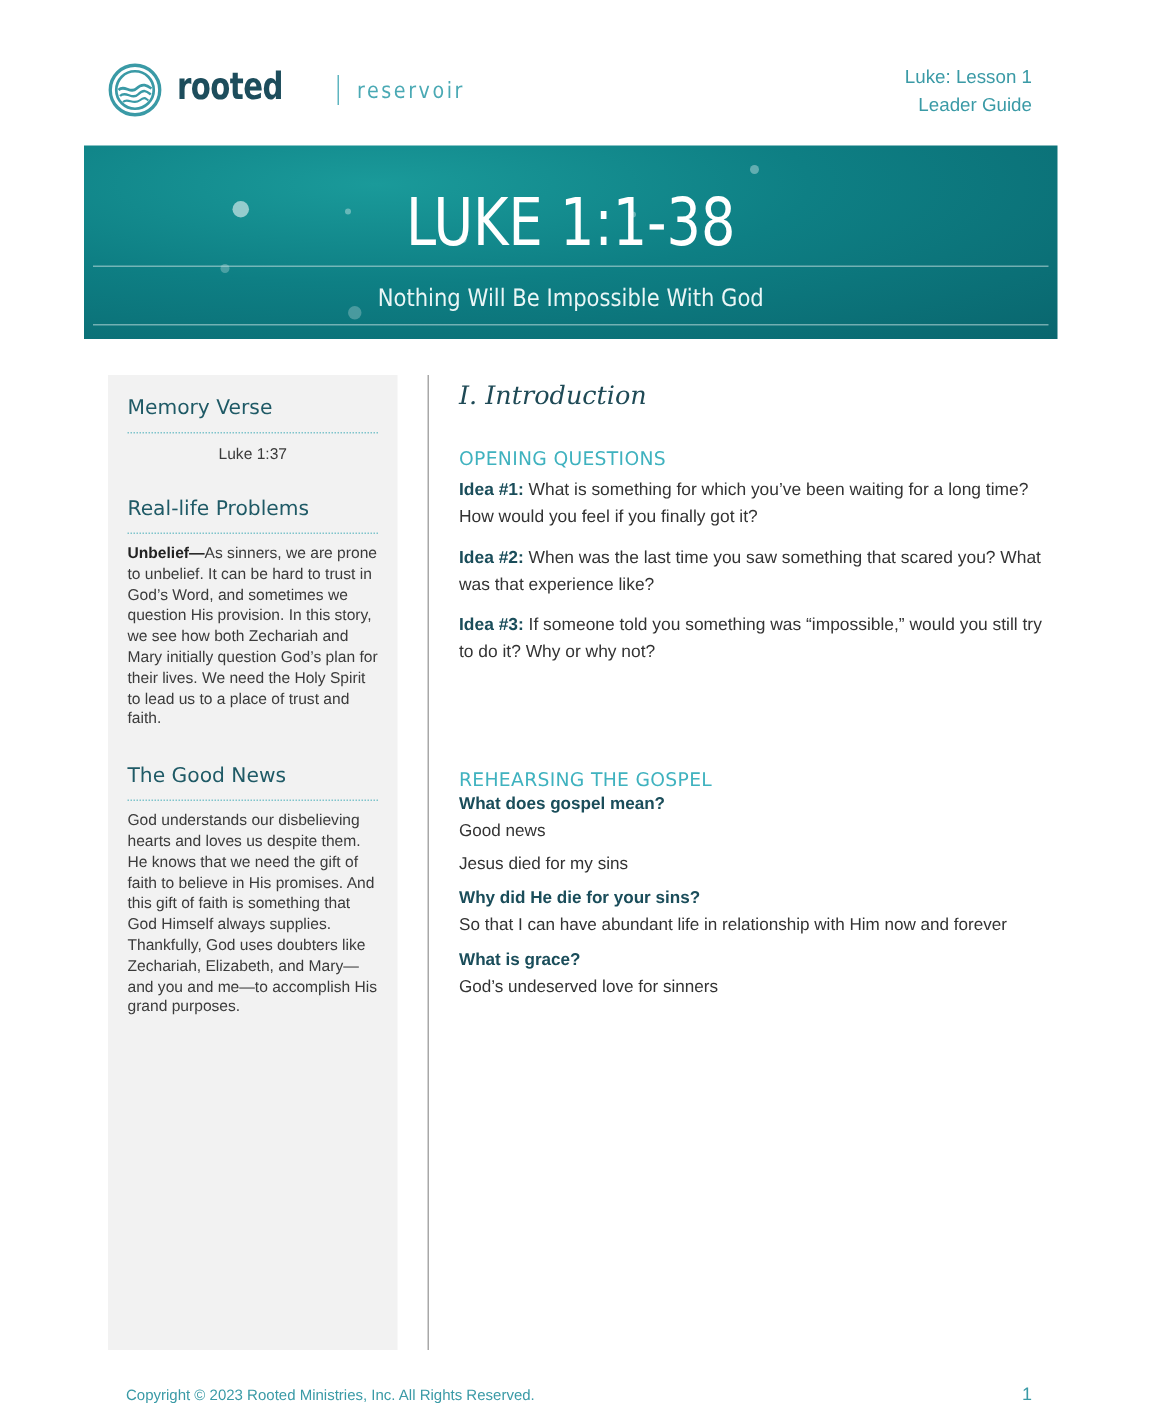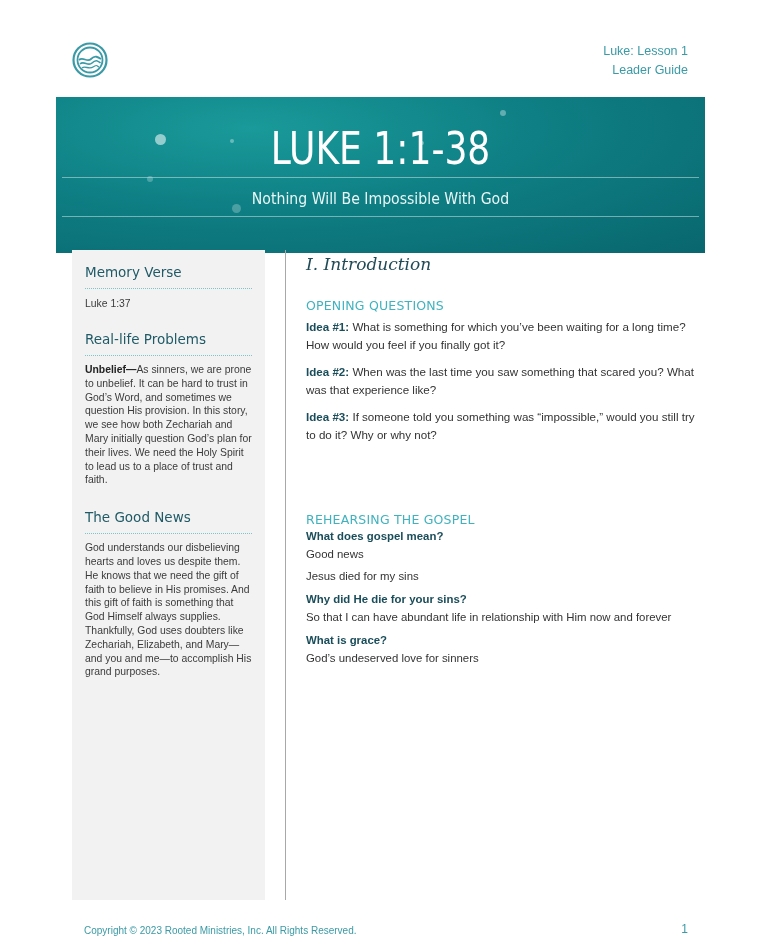--- a/index.html
+++ b/index.html
@@ -7,31 +7,31 @@
   body { position: relative; font-family: "Liberation Sans", "DejaVu Sans", sans-serif; color: #333; }
 
   .logo { position: absolute; left: 72px; top: 42px; display: flex; align-items: center; }
   .logo-mark { width: 36px; height: 36px; }
   .logo-word { margin-left: 10px; font-family: "DejaVu Sans", sans-serif; font-size: 25px; font-weight: bold; color: #1d4d5c; letter-spacing: -0.5px; transform: scaleX(0.78); transform-origin: left center; }
   .logo-sep { position: absolute; left: 117px; top: 8px; width: 1px; height: 20px; background: #5fb5c0; }
   .logo-sub { position: absolute; left: 130px; top: 9px; font-family: "DejaVu Sans", sans-serif; font-size: 15px; color: #4aa9b4; letter-spacing: 2px; transform: scaleX(0.85); transform-origin: left center; white-space: nowrap; }
 
   .lesson-meta { position: absolute; right: 80px; top: 42px; text-align: right; font-size: 12.5px; line-height: 19px; color: #3a9aa6; }
 
-  .banner { position: absolute; left: 56px; top: 97px; width: 649px; height: 156px; overflow: hidden;
+  .banner { position: absolute; left: 56px; top: 97px; width: 649px; height: 129px; overflow: hidden;
     background: radial-gradient(ellipse at 30% 20%, #1a9a9a 0%, #0e7f84 45%, #09666e 100%); }
   .banner .dot { position: absolute; border-radius: 50%; background: rgba(255,255,255,0.35); }
   .banner-title { position: absolute; left: 0; right: 0; top: 26px; text-align: center; color: #ffffff; font-family: "DejaVu Sans", sans-serif; font-weight: normal; font-size: 44px; letter-spacing: 0px; transform: scaleX(0.82); }
   .banner-rule { position: absolute; left: 6px; right: 6px; height: 1px; background: rgba(200,225,225,0.55); }
   .banner-sub { position: absolute; left: 0; right: 0; top: 92px; text-align: center; color: #eaf6f6; font-family: "DejaVu Sans", sans-serif; font-size: 16px; transform: scaleX(0.88); }
 
   .sidebar { position: absolute; left: 72px; top: 250px; width: 193px; height: 650px; background: #f2f2f2; padding: 14px 13px 0 13px; }
   .sb-head { font-family: "DejaVu Sans", sans-serif; font-size: 13.5px; color: #1f5a66; padding-bottom: 8px; border-bottom: 1.5px dotted #7fc4cb; margin-bottom: 7px; transform-origin: left; }
   .sb-text { font-size: 10.4px; line-height: 13.8px; color: #3b3b3b; }
-  .sb-ref { font-size: 10.4px; text-align: left; color: #3b3b3b; margin-top: 9px; }
+  .sb-ref { font-size: 10.4px; text-align: center; color: #3b3b3b; margin-top: 9px; }
   .sb-section { margin-bottom: 22px; }
   .sb-text b { color: #222; }
 
   .divider { position: absolute; left: 285px; top: 250px; width: 1px; height: 650px; background: #a8a8a8; }
 
   .main { position: absolute; left: 306px; top: 254px; width: 390px; }
   .section-title { font-family: "DejaVu Serif", serif; font-style: italic; font-weight: normal; font-size: 17px; color: #1f4a56; margin-bottom: 24px; }
   .sub-head { font-family: "DejaVu Sans", sans-serif; font-size: 12.5px; color: #3fb2bf; letter-spacing: 0.2px; margin-bottom: 5px; }
   .body-p { font-size: 11.6px; line-height: 18px; color: #333; margin-bottom: 9px; }
   .body-p b { color: #1a4d5a; }
@@ -45,20 +45,25 @@
 <body>
 
 <div class="logo">
   <svg class="logo-mark" viewBox="0 0 36 36">
     <circle cx="18" cy="18" r="16.5" fill="none" stroke="#3a9aa6" stroke-width="2.2"></circle>
     <circle cx="18" cy="18" r="12.5" fill="none" stroke="#3a9aa6" stroke-width="1.8"></circle>
     <path d="M7 18 C11 14, 15 21, 19 17 S26 15, 29 17" fill="none" stroke="#3a9aa6" stroke-width="1.8"></path>
     <path d="M8 22 C12 18, 16 25, 20 21 S26 19, 28.5 21" fill="none" stroke="#3a9aa6" stroke-width="1.6"></path>
     <path d="M10 26 C13 23, 17 28, 21 25 S25 24, 27 25" fill="none" stroke="#3a9aa6" stroke-width="1.4"></path>
   </svg>
+  <div style="position:relative; height:36px; width:200px;">
+    <span class="logo-word" style="position:absolute; left:0; top:1px;">rooted</span>
+    <span class="logo-sep"></span>
+    <span class="logo-sub">reservoir</span>
+  </div>
 </div>
 
 <div class="lesson-meta">
   <div>Luke: Lesson 1</div>
   <div>Leader Guide</div>
 </div>
 
 <div class="banner">
   <span class="dot" style="left:99px; top:37px; width:11px; height:11px; background:rgba(255,255,255,0.55);"></span>
   <span class="dot" style="left:444px; top:13px; width:6px; height:6px;"></span>

